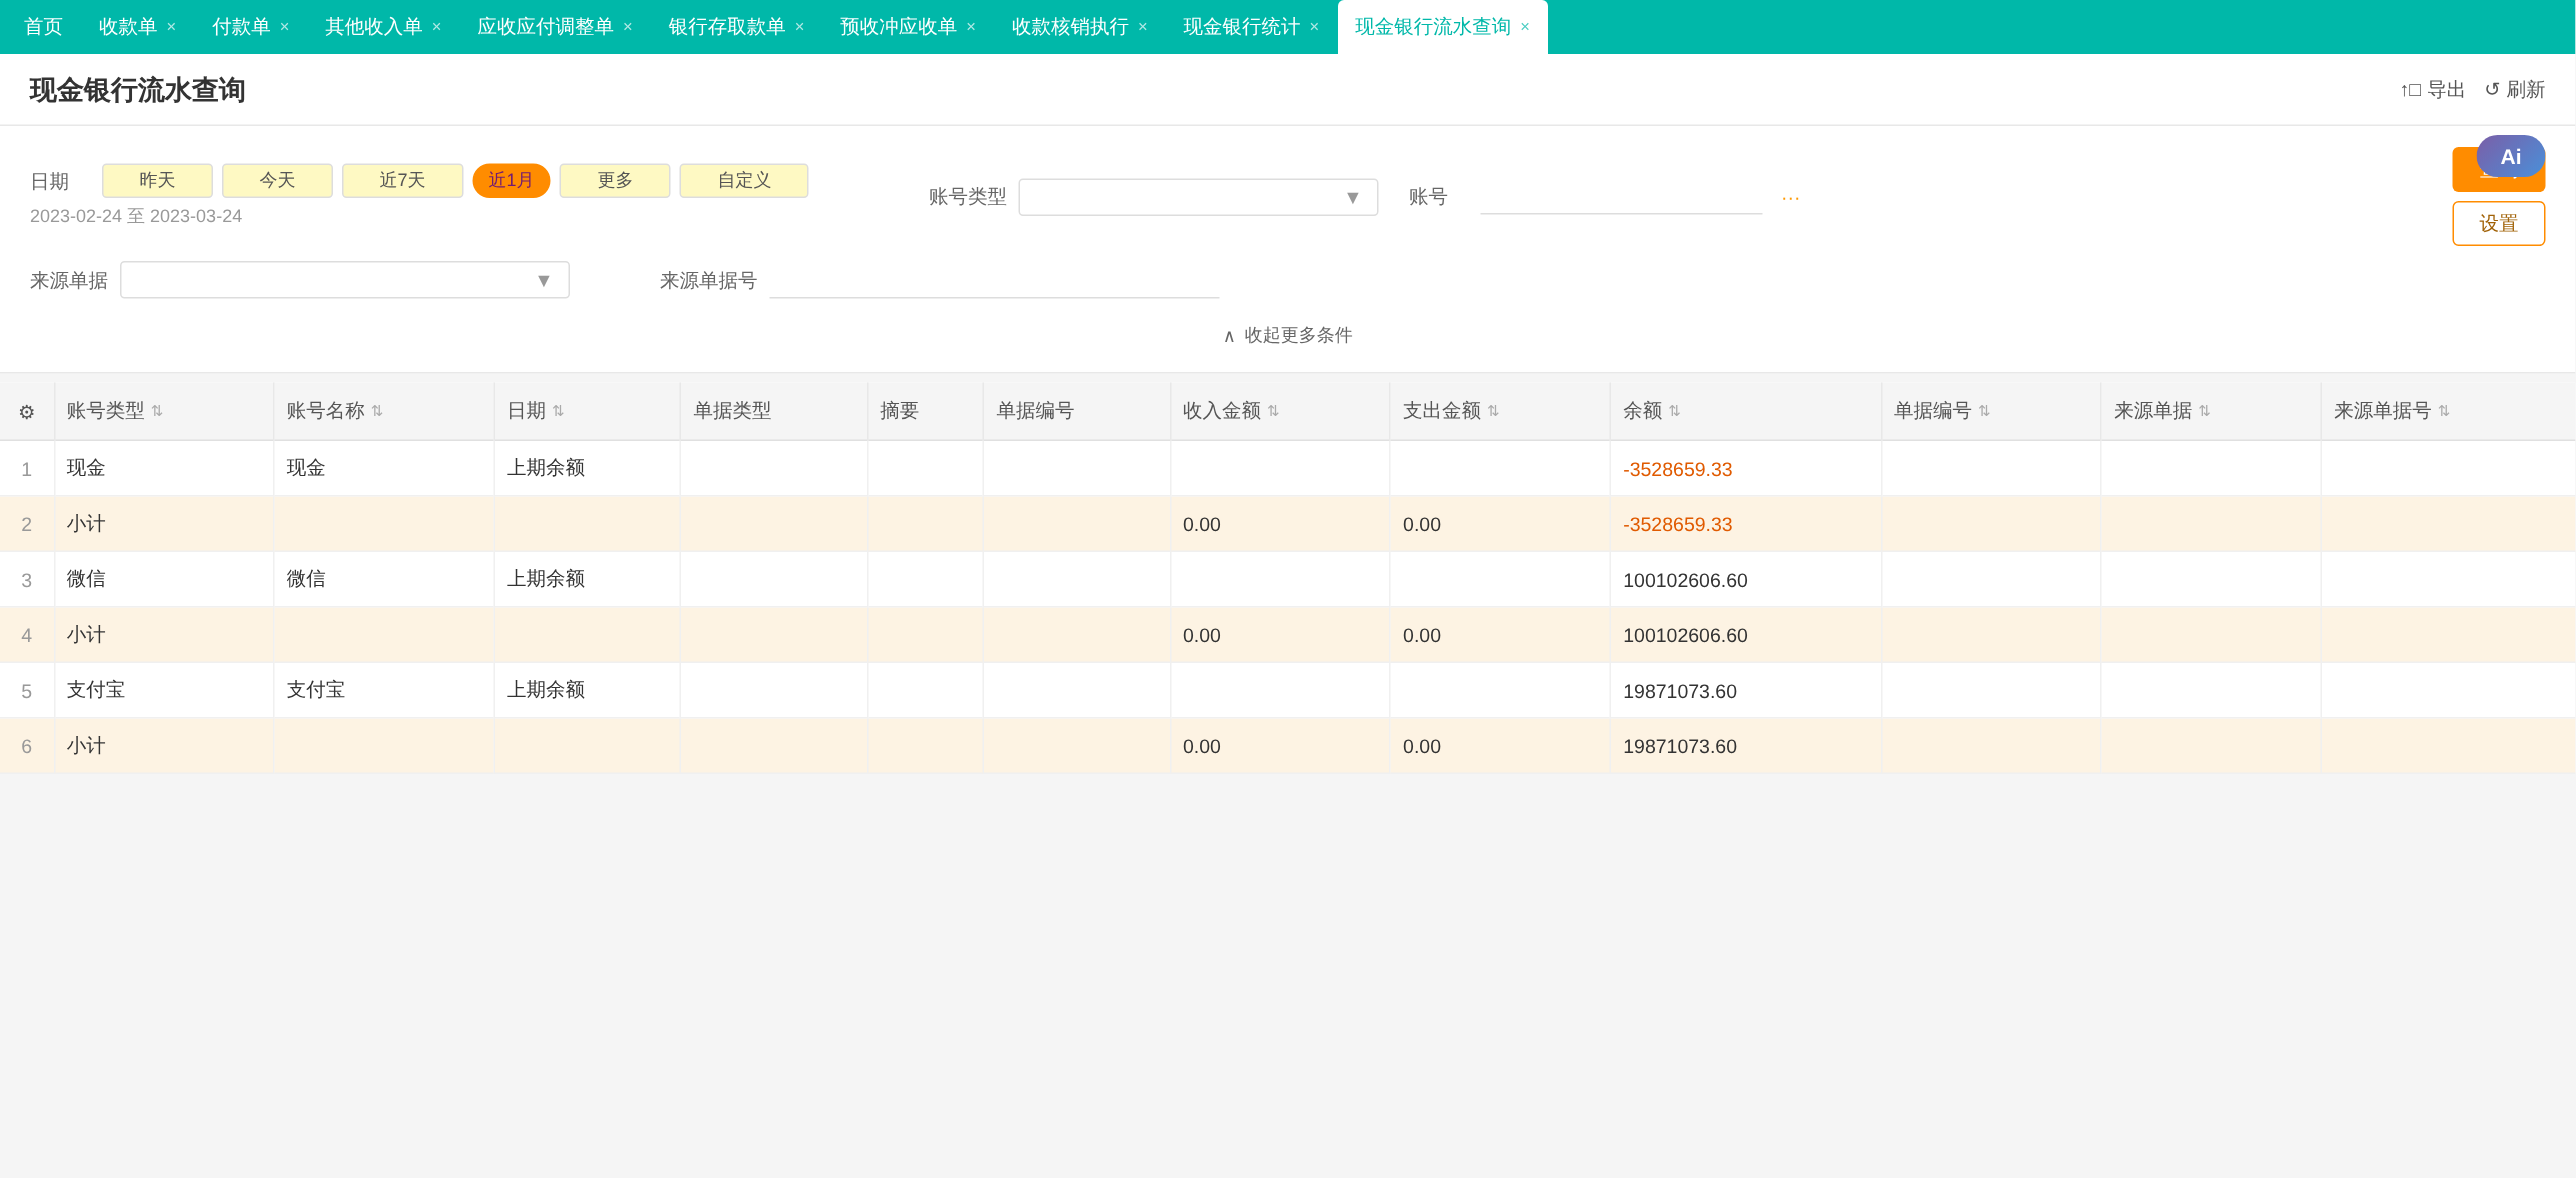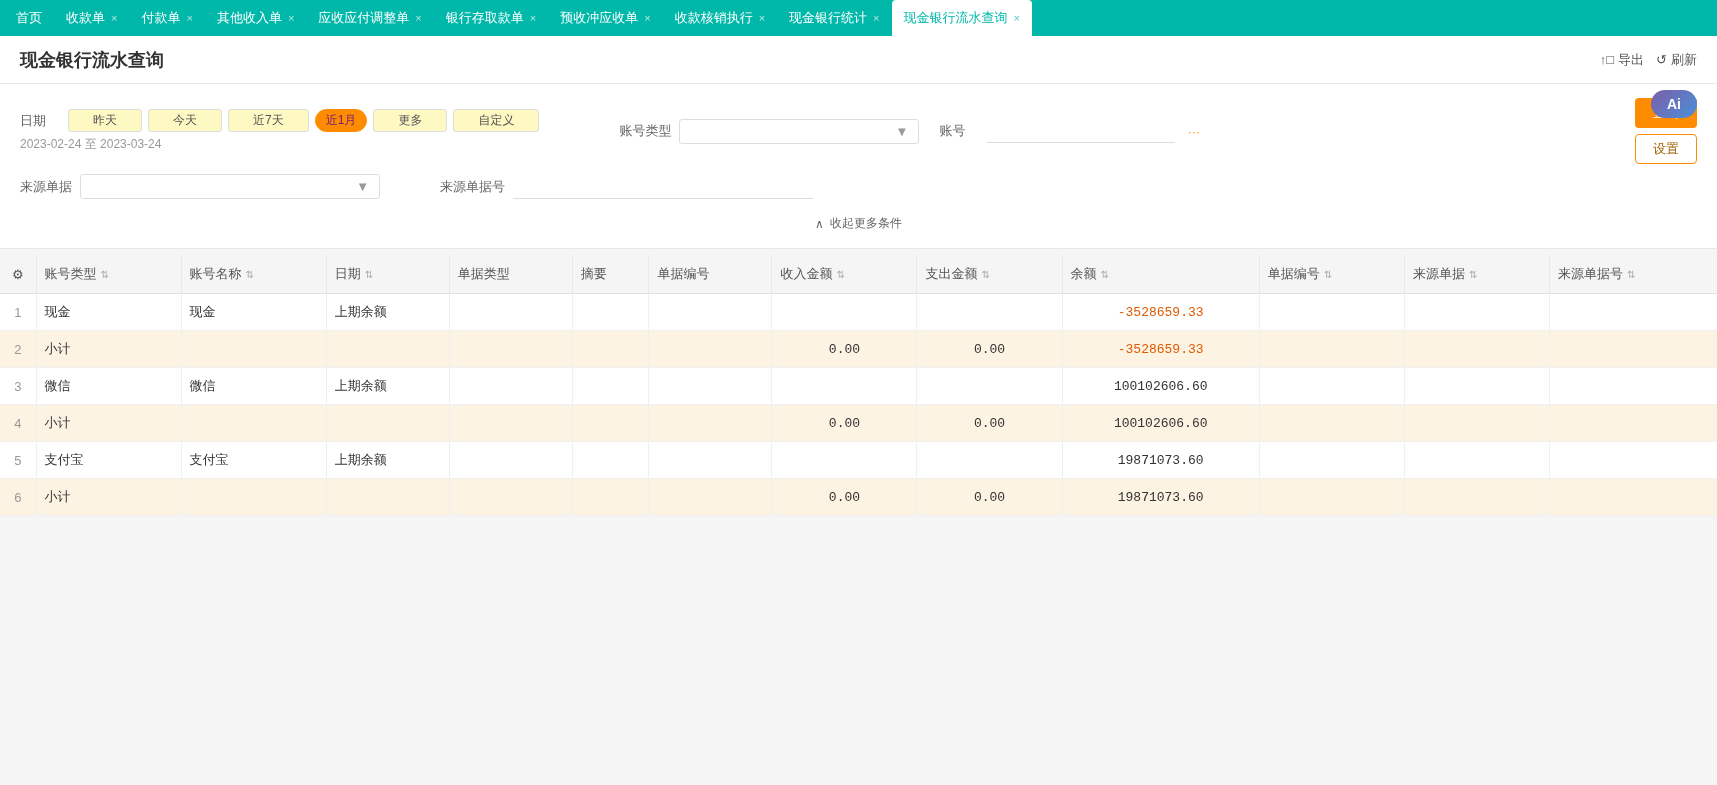--- a/index.html
+++ b/index.html
@@ -206,21 +206,21 @@
     tbody tr.subtotal {
       background: #fdf3e3;
     }
     tbody td {
       padding: 9px 8px;
       color: #333;
       border-right: 1px solid #f0f0f0;
     }
     tbody td:last-child { border-right: none; }
     .row-num { color: #999; text-align: center; }
-    .num-cell { text-align: center; font-family: Liberation Mono, monospace; }
+    .num-cell { text-align: left; }
     .negative { color: #e05a00; }
 
     
     .ai-btn {
       position: fixed;
       right: 20px;
       top: 90px;
       background: linear-gradient(135deg, #7b5ea7, #4a90d9);
       color: #fff;
       border: none;

